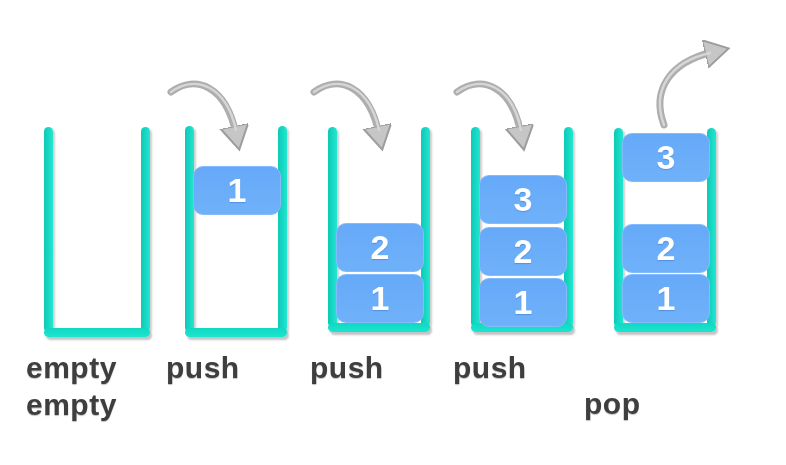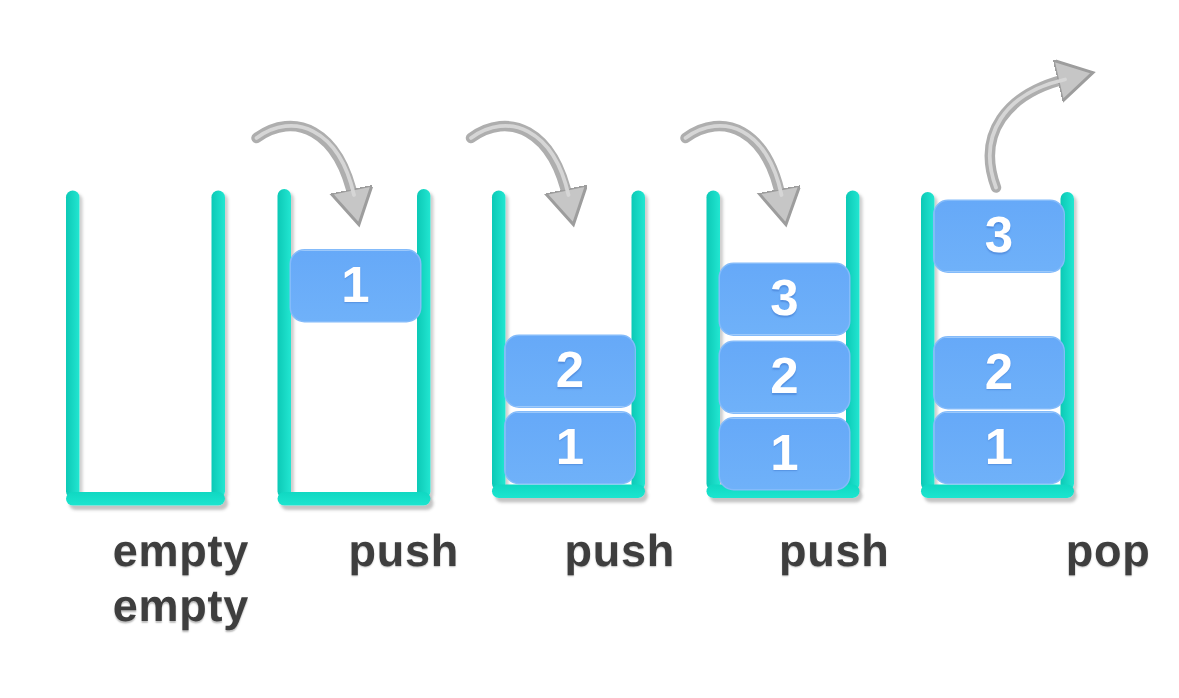--- a/index.html
+++ b/index.html
@@ -46,30 +46,30 @@
 
   #c1{left:44px;top:127px;width:106px;height:210px;}
   #c2{left:185px;top:126px;width:102px;height:211px;}
   #c3{left:328px;top:127px;width:102px;height:205px;}
   #c4{left:471px;top:127px;width:102px;height:205px;}
   #c5{left:614px;top:128px;width:102px;height:204px;}
 
   
   .lbl{
     position:absolute;top:349px;width:140px;
-    text-align:right;
+    text-align:left;
     font-size:30px;font-weight:700;letter-spacing:0.5px;
     color:#3e3e3e;line-height:37px;
     text-shadow:0 1px 1px rgba(0,0,0,0.25);
   }
   #l1{left:26px;}
   #l2{left:166px;}
   #l3{left:310px;}
   #l4{left:453px;}
-  #l5{left:627px;}
+  #l5{left:584px;margin-top:36px;}
 </style>
 </head>
 <body>
 
 <div class="canvas">
 
   <svg class="arrows" viewBox="0 0 786 465" xmlns="http://www.w3.org/2000/svg">
     <defs>
       <marker id="ah" markerWidth="34" markerHeight="32" refX="8" refY="14" orient="auto" markerUnits="userSpaceOnUse">
         <path d="M0,0 L24,14 L0,28 z" fill="#c6c6c6" stroke="#9d9d9d" stroke-width="2"></path>

